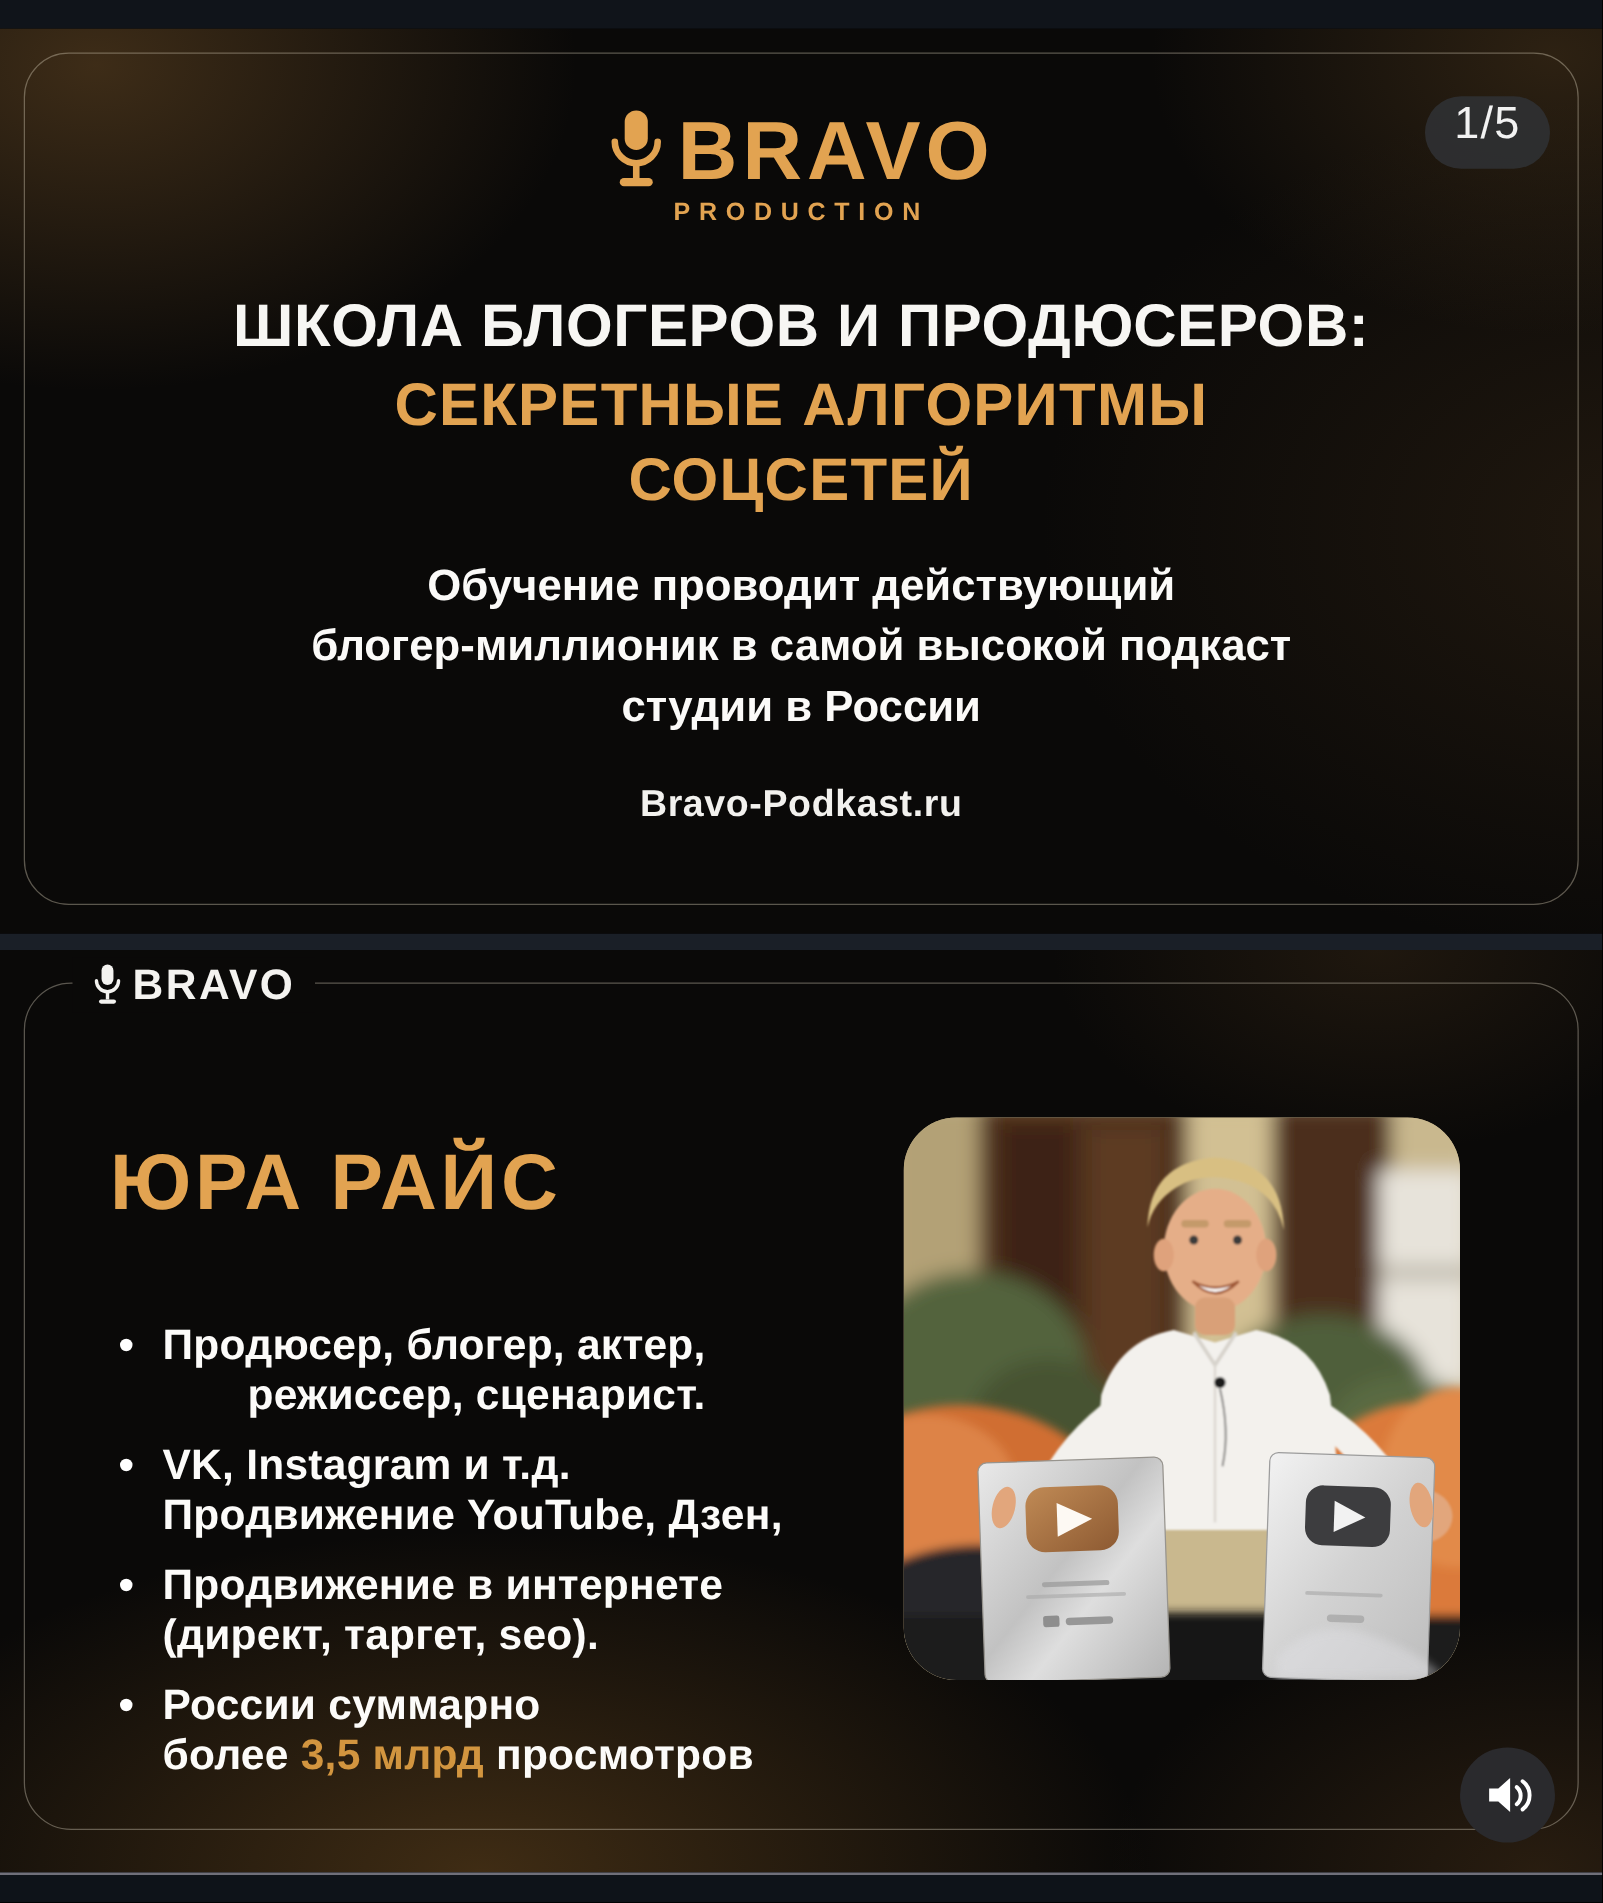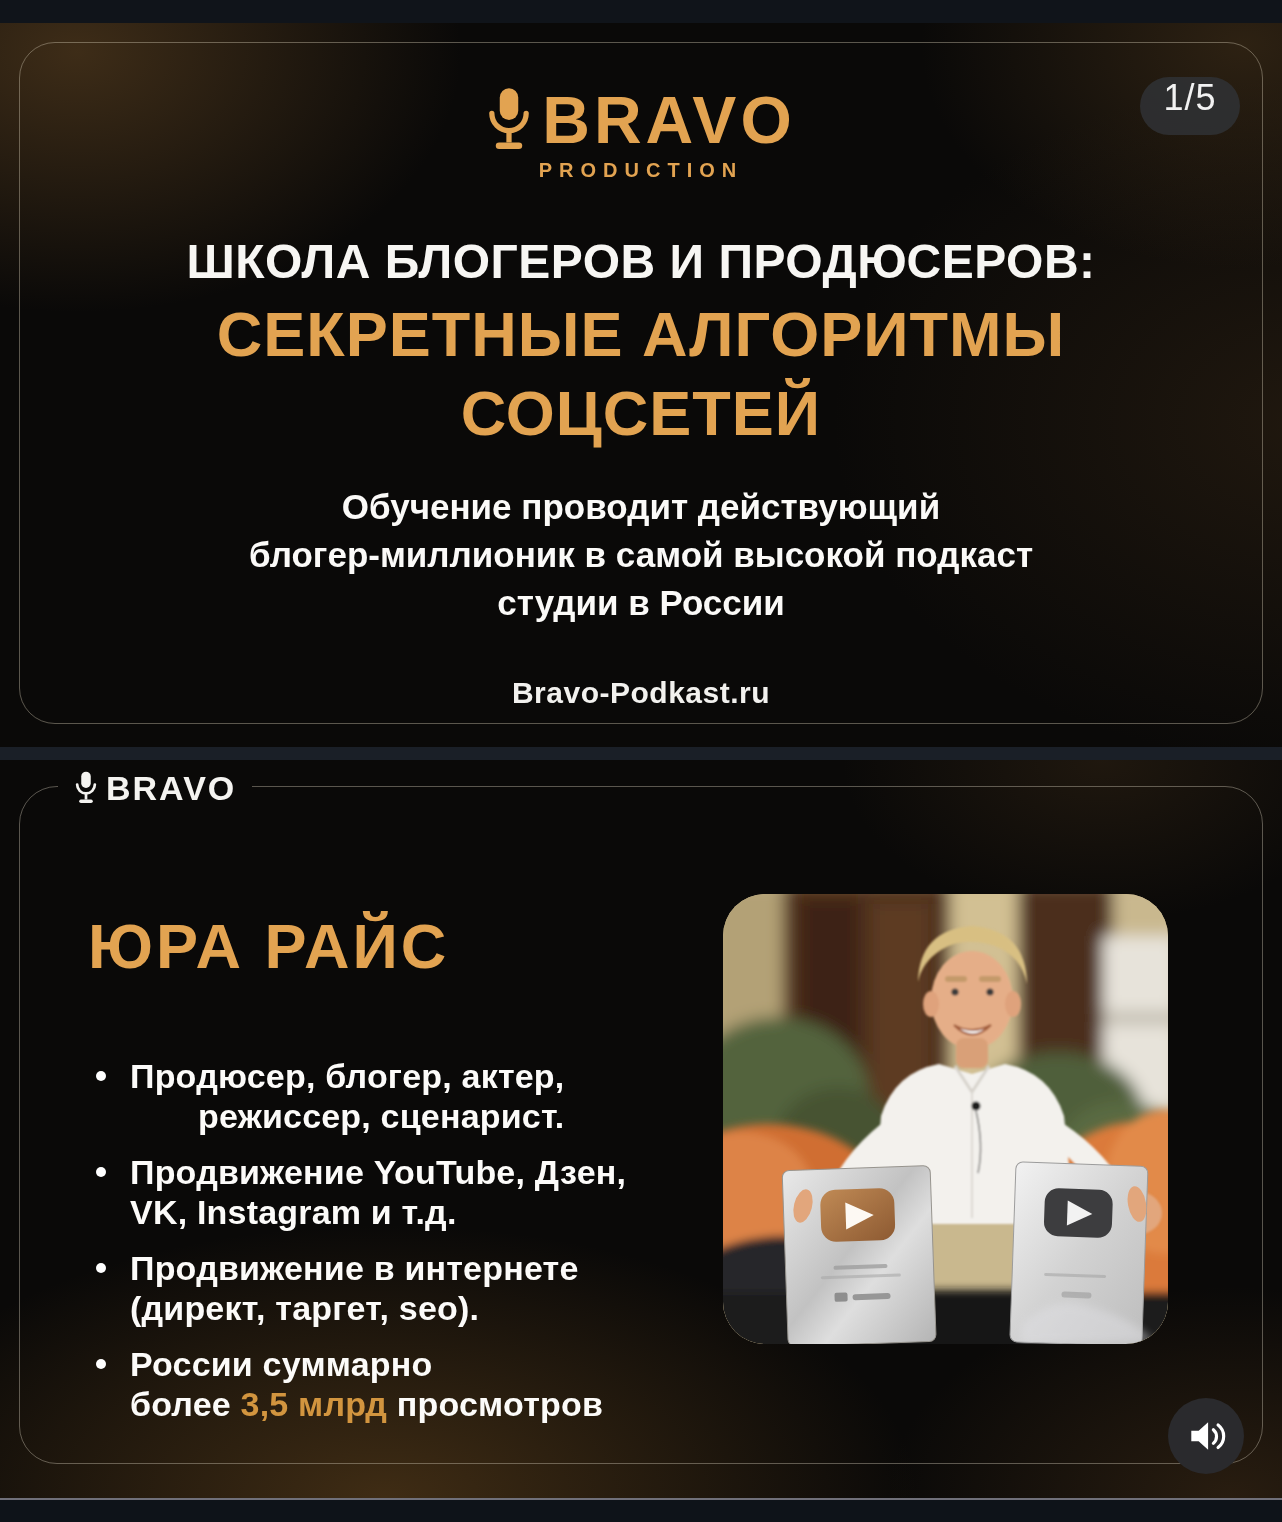--- a/index.html
+++ b/index.html
@@ -32,23 +32,23 @@
     background:rgba(47,48,50,.92);border-radius:29px;
     display:flex;justify-content:center;
     color:#f2f2f2;font-size:36px;letter-spacing:1px;
   }
   .s1-content{position:absolute;left:0;top:0;width:100%;display:flex;flex-direction:column;align-items:center;text-align:center;}
   .logo-row{margin-top:64px;display:flex;align-items:center;gap:10px;color:#e2a351;}
   .logo-row svg{width:46px;height:66px;display:block;}
   .logo-word{font-size:66px;font-weight:700;letter-spacing:4px;line-height:1;}
   .logo-sub{margin-top:6px;color:#e2a351;font-size:20px;font-weight:700;letter-spacing:7px;}
   .s1-title{margin-top:52px;color:#f7f6f3;font-size:48px;font-weight:700;letter-spacing:.5px;line-height:1.15;text-align:right;}
-  .s1-highlight{margin-top:6px;color:#e2a351;font-size:63px;font-weight:700;letter-spacing:1px;line-height:1.25;}
+  .s1-highlight{margin-top:6px;color:#e2a351;font-size:48px;font-weight:700;letter-spacing:1px;line-height:1.25;}
   .s1-sub{margin-top:30px;color:#fbfaf8;font-size:35px;font-weight:700;line-height:1.38;}
-  .s1-site{margin-top:48px;color:#f2f1ee;font-size:30px;font-weight:700;letter-spacing:.5px;}
+  .s1-site{margin-top:37px;color:#f2f1ee;font-size:30px;font-weight:700;letter-spacing:.5px;}
 
   
   .slide2{
     position:absolute;left:0;top:760px;width:1282px;height:738px;
     background:
       radial-gradient(820px 420px at 30% 100%, rgba(116,79,32,.50), transparent 65%),
       radial-gradient(520px 320px at 96% 100%, rgba(95,64,30,.36), transparent 66%),
       radial-gradient(420px 260px at 86% 0%, rgba(76,54,28,.32), transparent 62%),
       #0a0908;
   }
@@ -148,22 +148,22 @@
       <div class="bullet">
         <span class="dot"></span>
         <span class="bl">
           <span class="l">Продюсер, блогер, актер,</span>
           <span class="l">режиссер, сценарист.</span>
         </span>
       </div>
       <div class="bullet">
         <span class="dot"></span>
         <span class="bl">
+          <span class="l">VK, Instagram  и т.д.</span>
           <span class="l">Продвижение YouTube, Дзен,</span>
-          <span class="l">VK, Instagram  и т.д.</span>
         </span>
       </div>
       <div class="bullet">
         <span class="dot"></span>
         <span class="bl">
           <span class="l">Продвижение в интернете</span>
           <span class="l">(директ, таргет, seo).</span>
         </span>
       </div>
       <div class="bullet">

